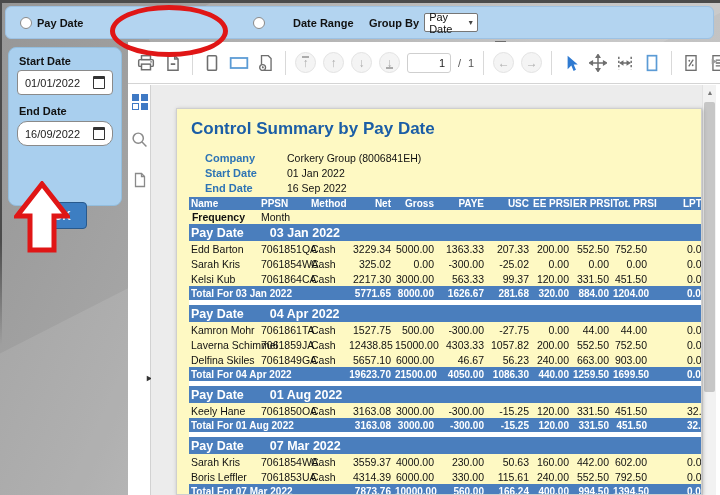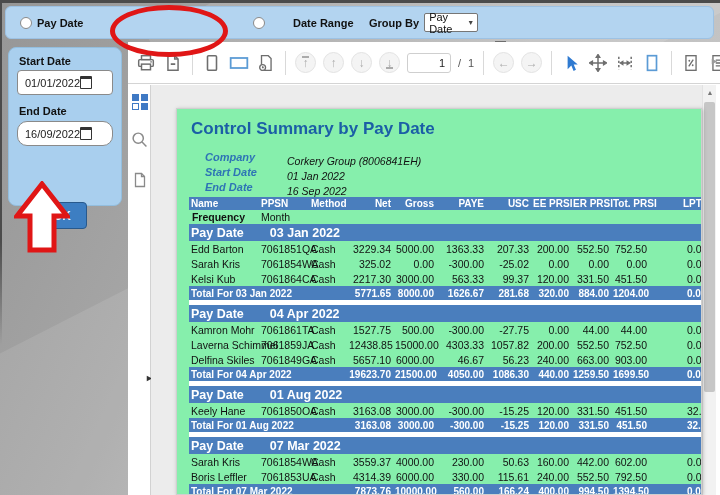--- a/index.html
+++ b/index.html
@@ -34,21 +34,21 @@
   
   .red-ellipse{position:absolute;left:110px;top:5px;width:108px;height:42px;border:5px solid #e01616;
       border-radius:50%;z-index:60;pointer-events:none;}
   .red-arrow{position:absolute;left:14px;top:181px;z-index:60;pointer-events:none;}
 
   
   .datepanel{position:absolute;left:8px;top:47px;width:114px;height:159px;background:#a9cfee;
       border:1px solid #93bede;border-radius:8px;box-sizing:border-box;}
   .dp-label{position:absolute;left:10px;font-size:11px;font-weight:bold;color:#111;}
   .dateinput{position:absolute;left:8px;width:96px;height:25px;background:#fff;border:1px solid #8a8a8a;
-      border-radius:4px;box-sizing:border-box;display:flex;align-items:center;justify-content:flex-start;
+      border-radius:4px;box-sizing:border-box;display:flex;align-items:center;justify-content:space-between;
       padding:0 7px;font-size:11px;color:#222;}
   .cal-icon{width:10px;height:9px;border:1.6px solid #333;border-top-width:3px;border-radius:1px;}
   .ok-btn{position:absolute;left:28px;top:154px;width:48px;height:25px;background:#3d7ec2;
       border:1px solid #28598c;border-radius:4px;color:#eaf2fb;font-size:12px;font-weight:bold;
       display:flex;align-items:center;justify-content:center;}
 
   
   .viewer{position:absolute;left:128px;top:42px;width:592px;height:453px;background:#fff;}
   .toolbar{position:absolute;left:0;top:0;width:592px;height:42px;background:#fff;
       border-bottom:1px solid #d4d4d4;display:flex;align-items:center;gap:7px;padding-left:8px;
@@ -73,25 +73,25 @@
   .expand-handle{position:absolute;left:17px;top:288px;font-size:9px;color:#333;}
 
   .canvas{position:absolute;left:23px;top:43px;width:551px;height:410px;background:#ececec;}
   .scrollbar{position:absolute;left:574px;top:43px;width:14px;height:410px;background:#f2f2f2;
       border-left:1px solid #e2e2e2;box-sizing:border-box;}
   .sb-btn{position:absolute;left:0;top:0;width:14px;height:15px;display:flex;align-items:center;
       justify-content:center;font-size:7px;color:#777;}
   .sb-thumb{position:absolute;left:1px;top:17px;width:11px;height:290px;background:#c6c6c6;border-radius:2px;}
 
   
-  .page{position:absolute;left:48px;top:66px;width:526px;height:387px;background:#86efac;
+  .page{position:absolute;left:48px;top:66px;width:526px;height:387px;background:#fef9c3;
       border:1px solid #cfcfcf;box-shadow:1px 1px 4px rgba(0,0,0,.25);overflow:hidden;box-sizing:border-box;}
   .rep-title{position:absolute;left:14px;top:10px;font-size:17px;font-weight:bold;color:#1b5ea6;}
   .meta{position:absolute;left:0;top:40px;width:400px;}
-  .meta-row{display:flex;height:15px;align-items:center;font-style:italic;}
+  .meta-row{display:flex;height:15px;align-items:flex-end;}
   .meta-label{width:82px;padding-left:28px;font-size:11px;font-weight:bold;color:#2e74b5;box-sizing:content-box;}
   .meta-value{font-size:10.5px;color:#111;margin-top:8px;}
   .rep-table{position:absolute;left:12px;top:88px;border-collapse:collapse;table-layout:fixed;width:550px;}
   .rep-table td{padding:0 2px;font-size:10.5px;color:#111;white-space:nowrap;overflow:visible;}
   tr.hdr td{background:#4a7ebd;color:#fff;font-weight:bold;font-size:10px;height:13px;}
   tr.freq{height:14px;}
   .freq-label{color:#2e74b5;font-weight:bold;font-size:10.5px;text-align:right;padding-right:14px !important;}
   .freq-value{font-size:9.5px;}
   tr.band td{background:#4a7ebd;color:#fff;font-weight:bold;font-size:12.5px;height:17px;}
   tr.band .band-date{margin-left:26px;}

